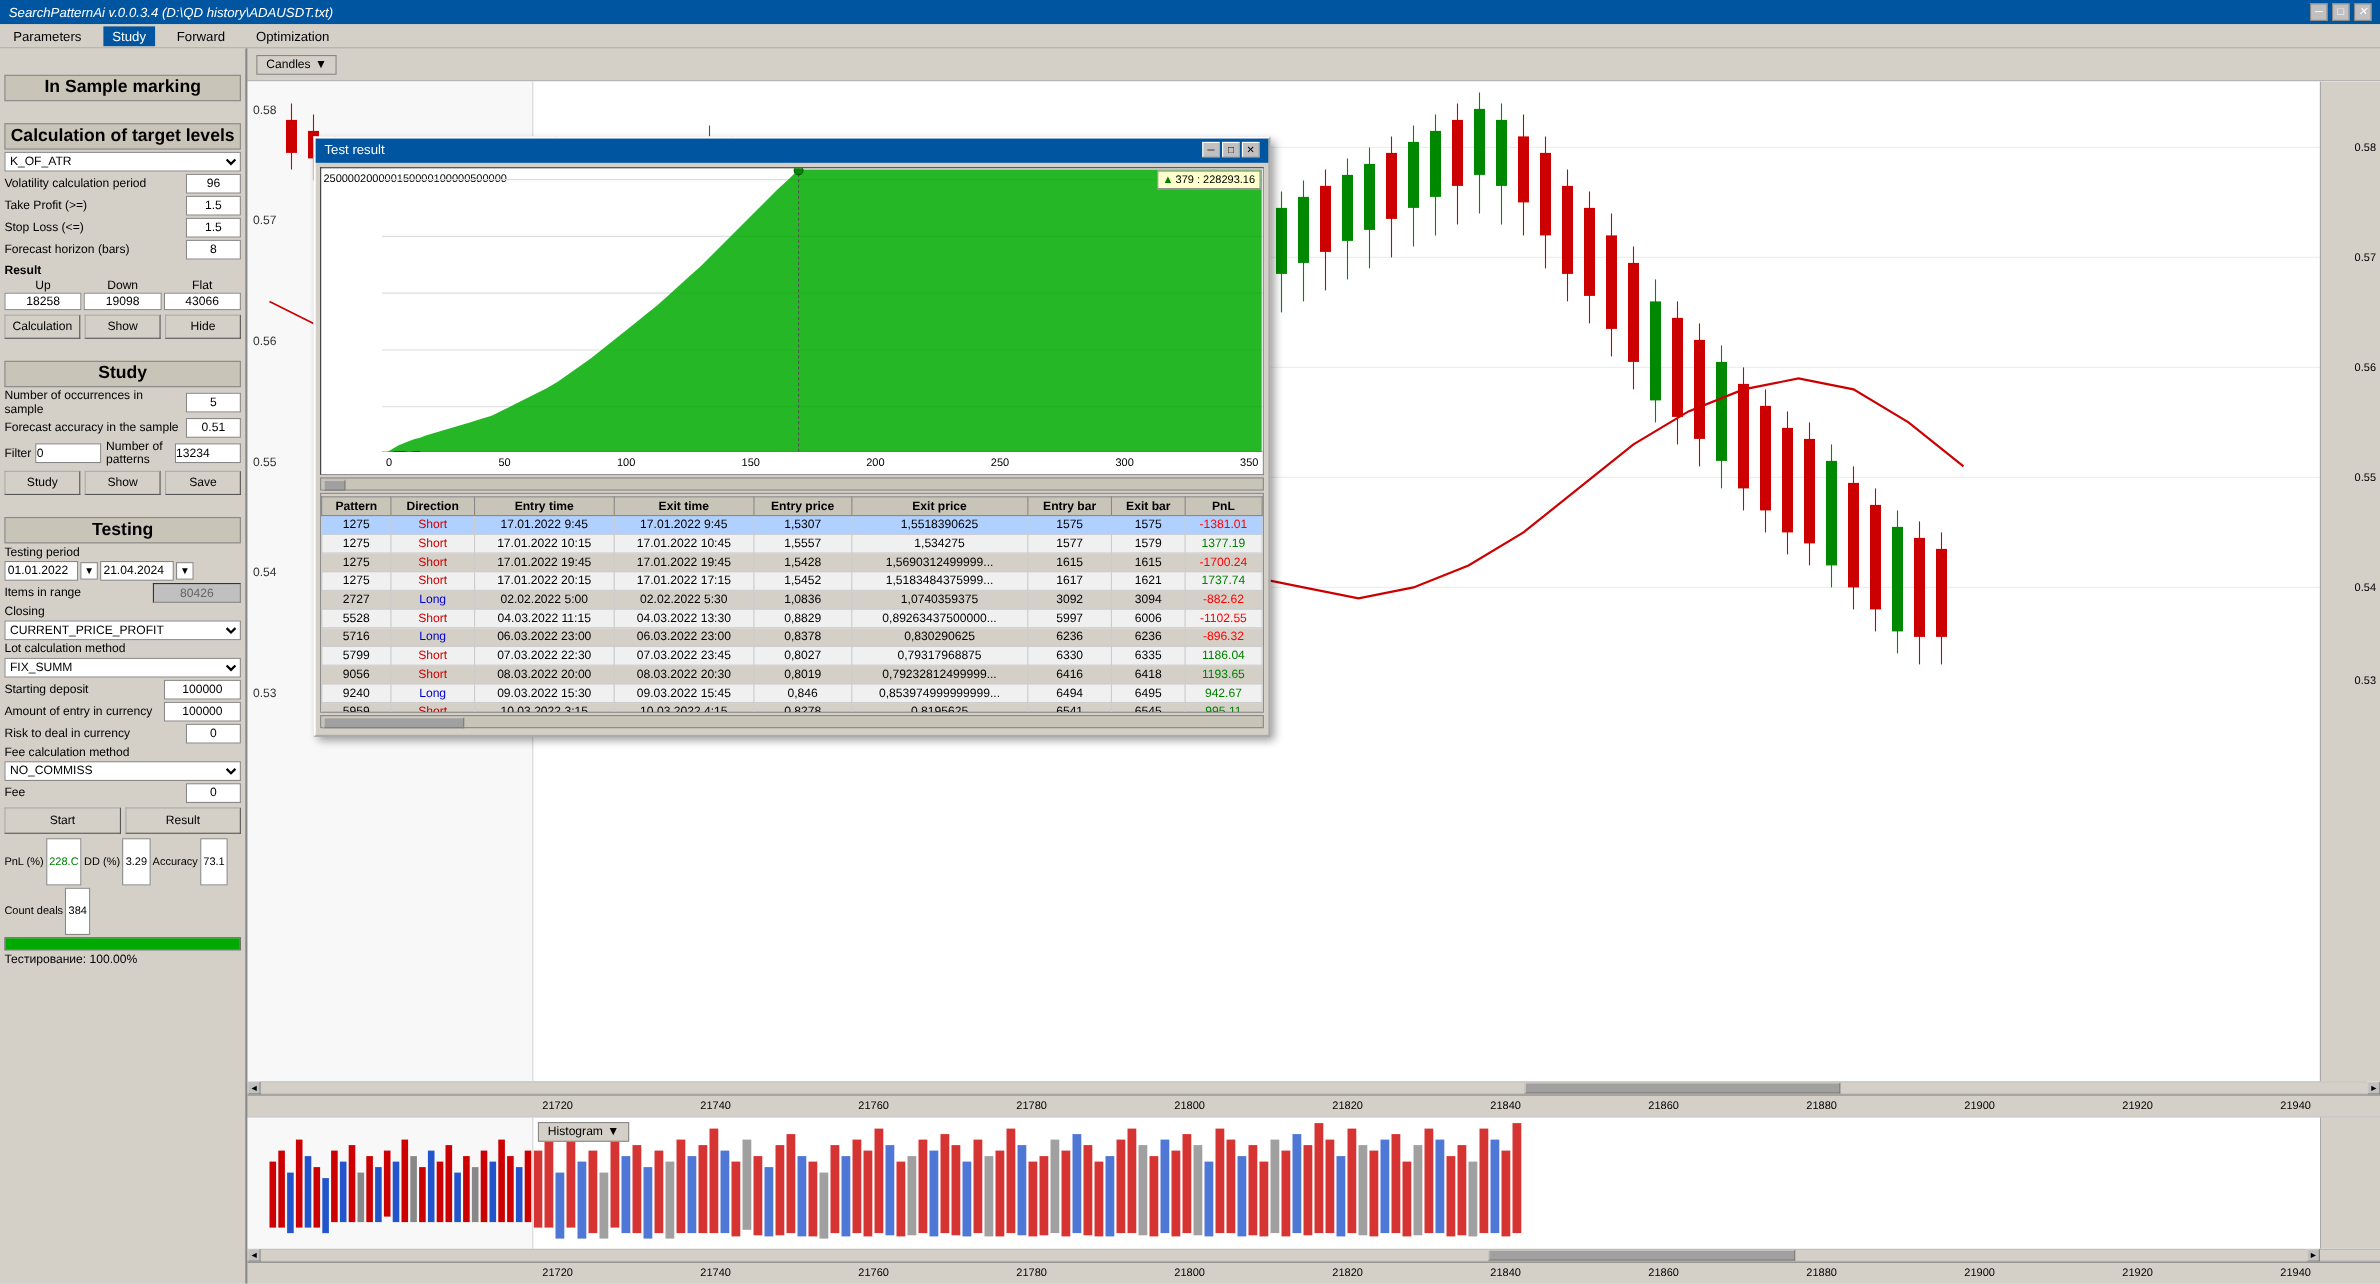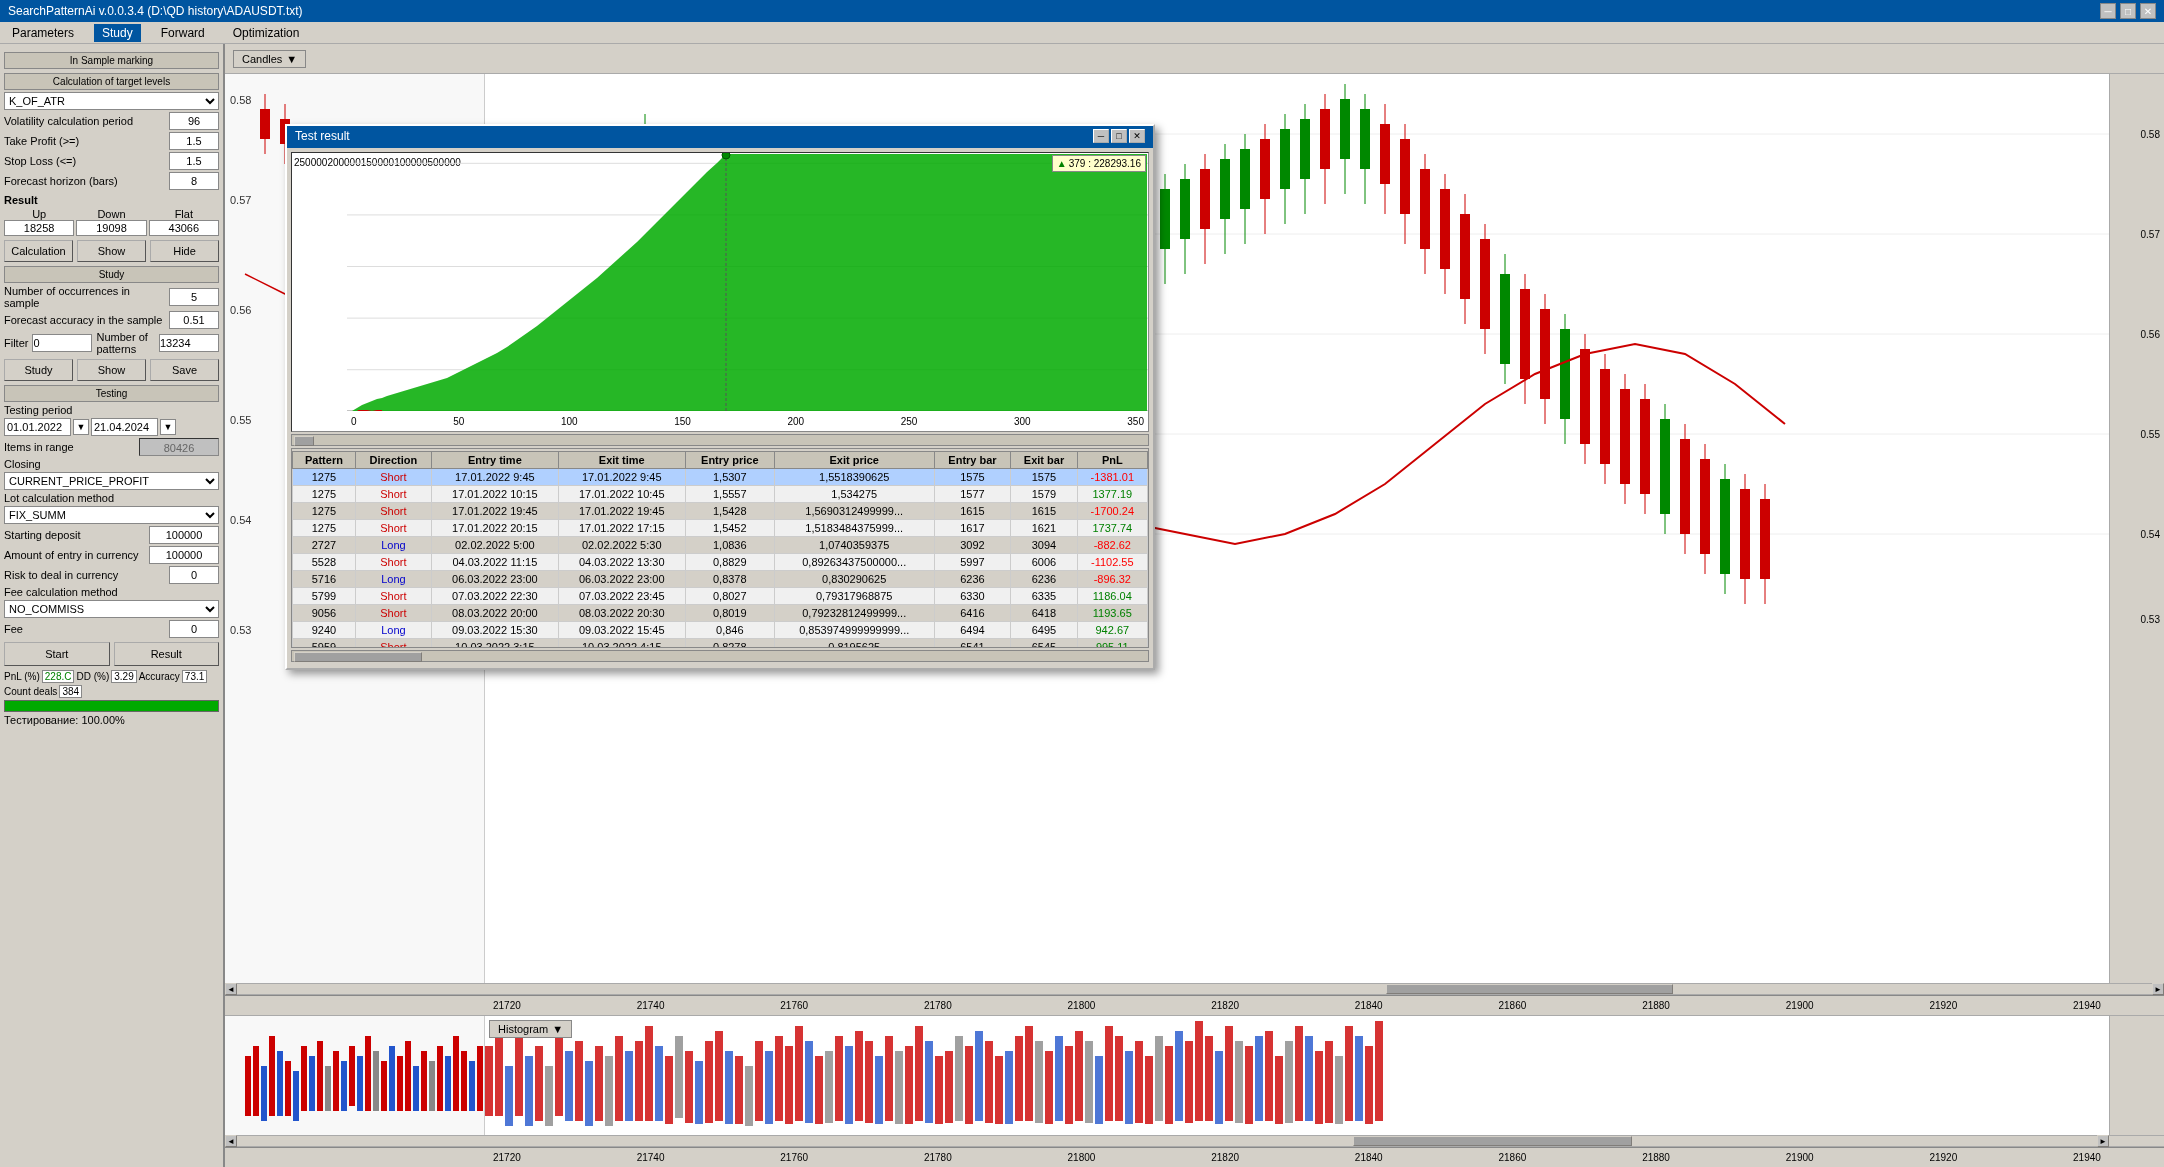--- a/index.html
+++ b/index.html
@@ -14,20 +14,21 @@
     }
     .title-bar {
       background: #0055a0;
       color: #fff;
       padding: 3px 8px;
       font-size: 12px;
       display: flex;
       justify-content: space-between;
       align-items: center;
       height: 22px;
+      font-style: italic;
     }
     .title-bar-controls {
       display: flex;
       gap: 4px;
     }
     .title-btn {
       width: 16px; height: 16px;
       background: #c0c0c0;
       border: 1px solid #888;
       font-size: 10px;
@@ -62,23 +63,23 @@
       border-right: 2px solid #888;
       overflow-y: auto;
       padding: 4px;
       flex-shrink: 0;
     }
     .section-header {
       background: #c8c4b8;
       border: 1px solid #888;
       text-align: center;
       padding: 2px 4px;
-      font-weight: normal;
-      margin: 4px 0 2px 0;
-      font-size: 10px;
+      font-weight: bold;
+      margin: 20px 0 2px 0;
+      font-size: 16px;
     }
     .field-row {
       display: flex;
       align-items: center;
       margin: 2px 0;
       gap: 2px;
     }
     .field-label {
       flex: 1;
       font-size: 11px;
@@ -193,21 +194,21 @@
       gap: 2px;
       margin: 2px 0;
       align-items: center;
     }
     .pnl-item {
       font-size: 10px;
     }
     .pnl-val {
       background: #fff;
       border: 1px solid #888;
-      padding: 0 2px;
+      padding: 15px 2px;
       font-size: 10px;
     }
     .pnl-val.positive { color: green; }
     .progress-bar-container {
       height: 12px;
       background: #888;
       margin: 2px 0;
       border: 1px solid #666;
     }
     .progress-bar {

